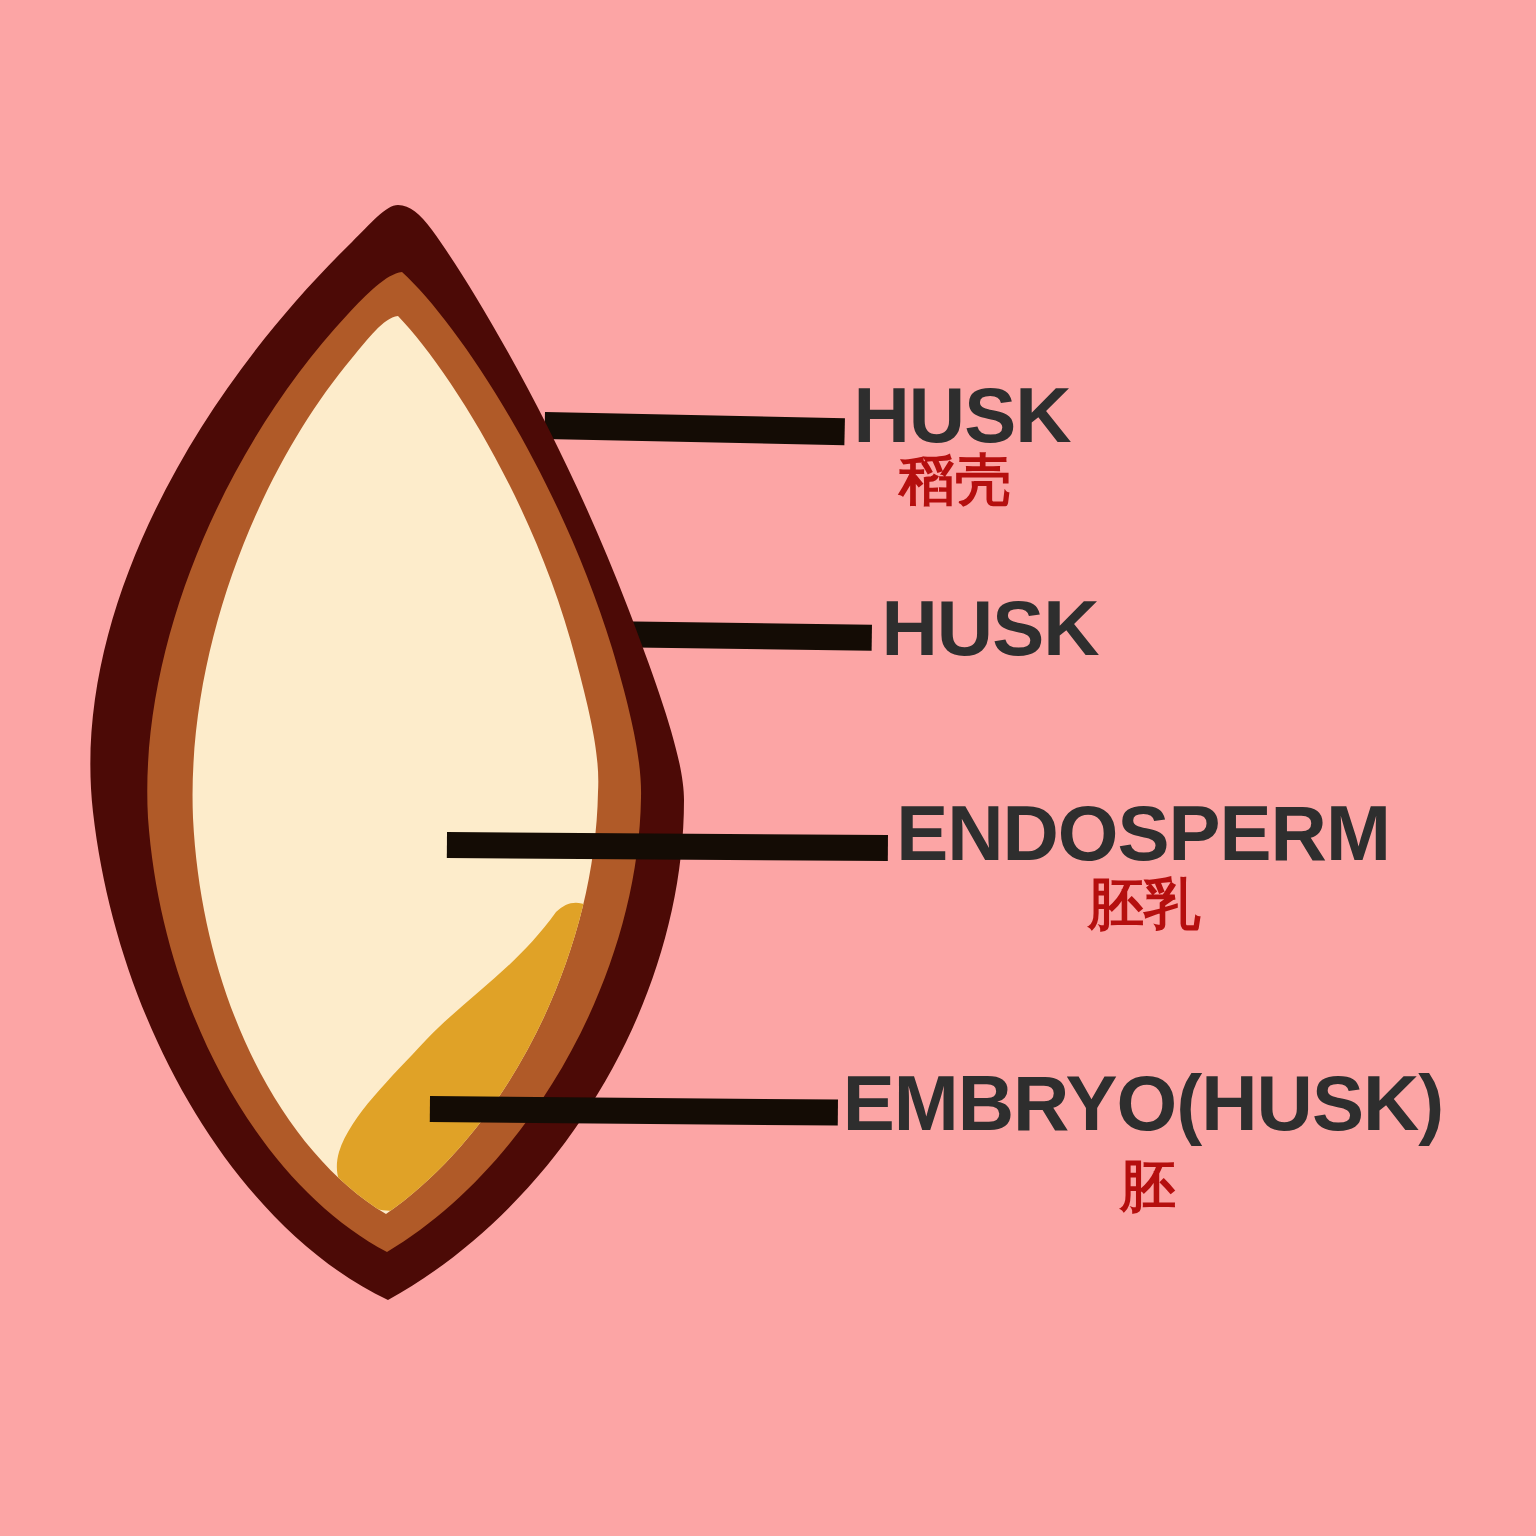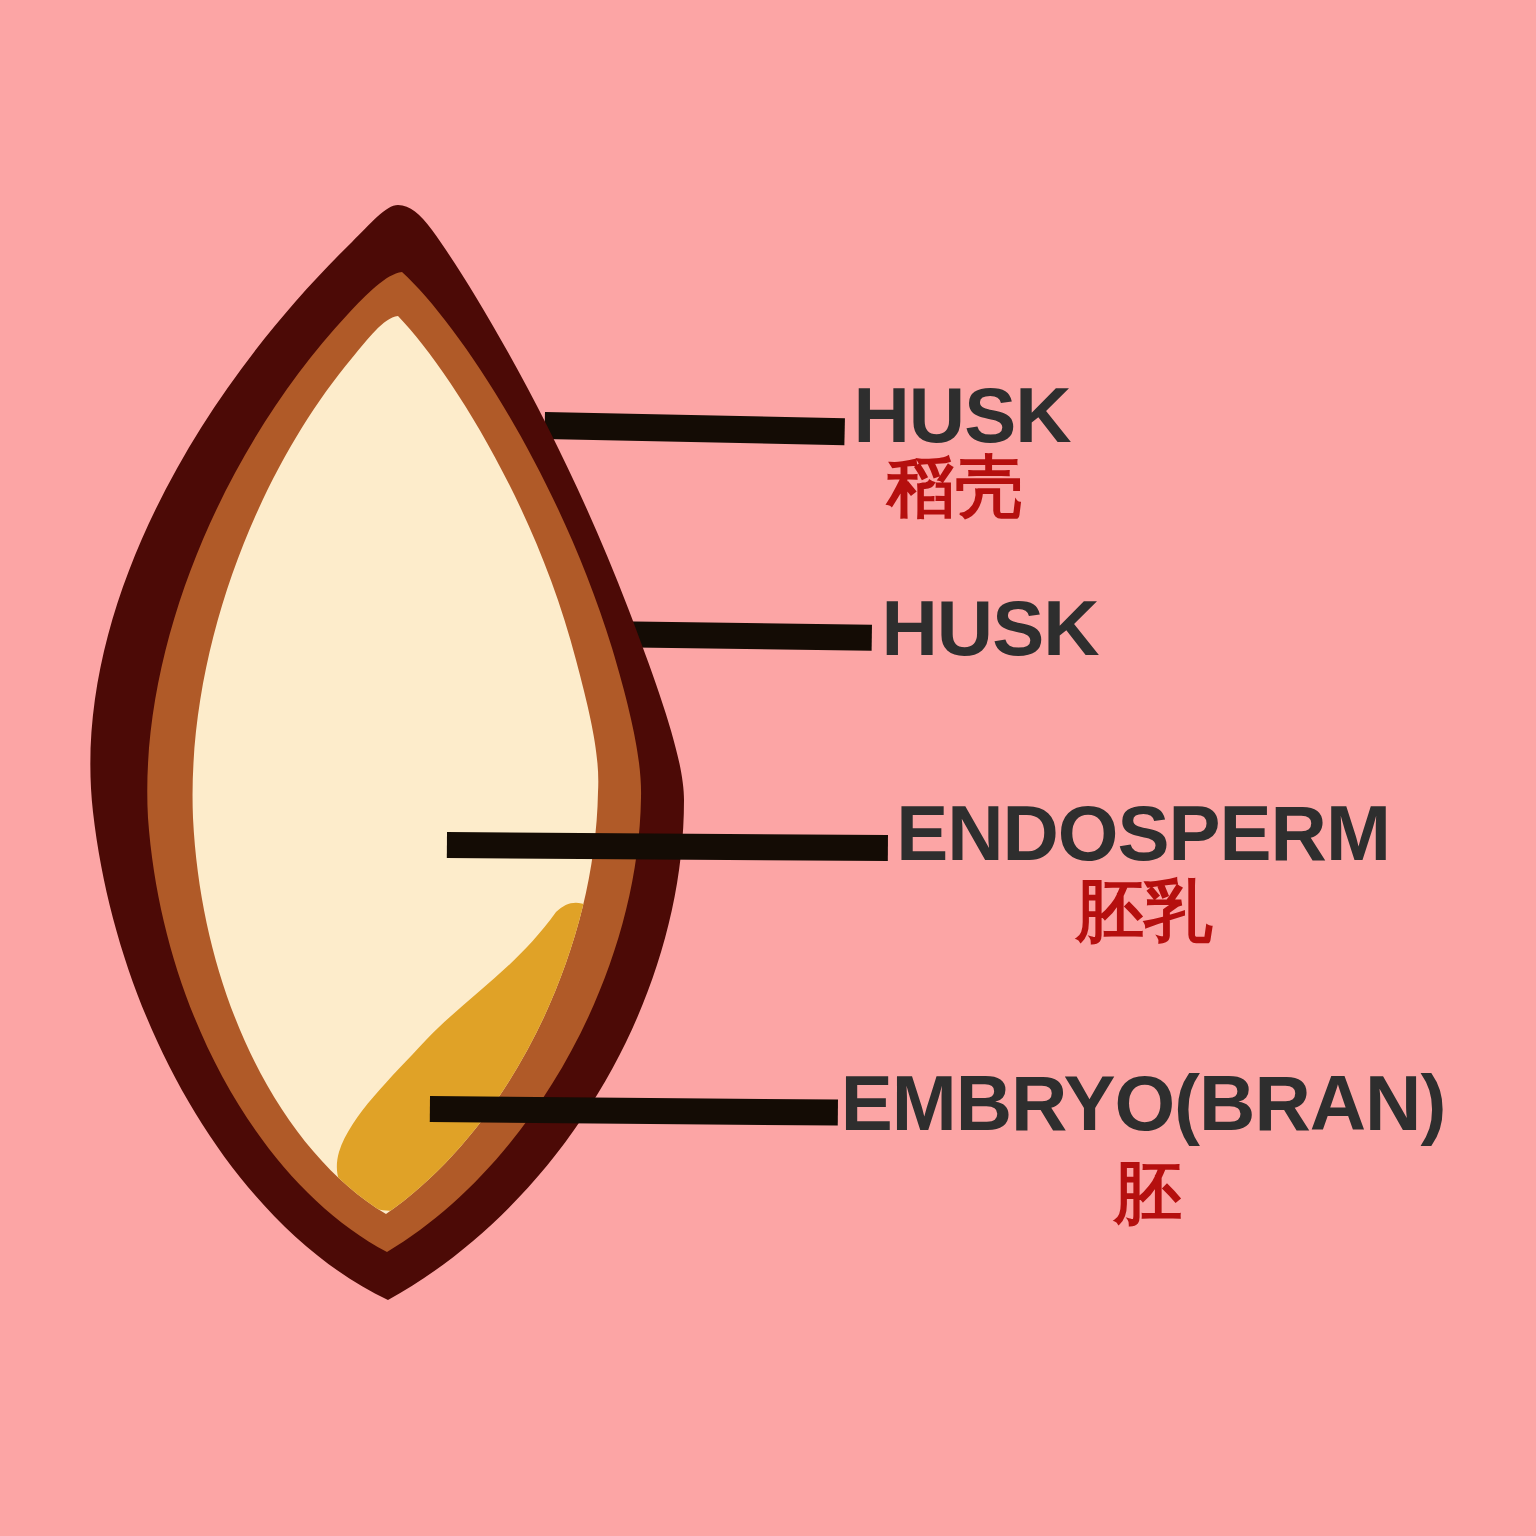--- a/index.html
+++ b/index.html
@@ -36,21 +36,21 @@
     line-height: 1;
     letter-spacing: -1px;
     color: #2e2e2e;
     text-align: center;
   }
   .label-zh {
     position: absolute;
     transform: translateX(-50%);
     white-space: nowrap;
     font-weight: 700;
-    font-size: 68px;
+    font-size: 56px;
     line-height: 1;
     color: #b50f0e;
     text-align: left;
     font-family: "Liberation Sans", "DejaVu Sans", sans-serif;
   }
 </style>
 </head>
 <body>
 
 <div class="stage">
@@ -113,16 +113,16 @@
   </svg>
 
   <div class="label-en" style="left:962px; top:376px;">HUSK</div>
   <div class="label-zh" lang="zh" style="left:955px; top:452px;">稻壳</div>
 
   <div class="label-en" style="left:990px; top:589px;">HUSK</div>
 
   <div class="label-en" style="left:1143px; top:794px;">ENDOSPERM</div>
   <div class="label-zh" lang="zh" style="left:1144px; top:876px;">胚乳</div>
 
-  <div class="label-en" style="left:1143px; top:1064px;">EMBRYO(BRAN)</div>
+  <div class="label-en" style="left:1143px; top:1064px;">EMBRYO(HUSK)</div>
   <div class="label-zh" lang="zh" style="left:1148px; top:1158px;">胚</div>
 
 </div>
 
 </body></html>

